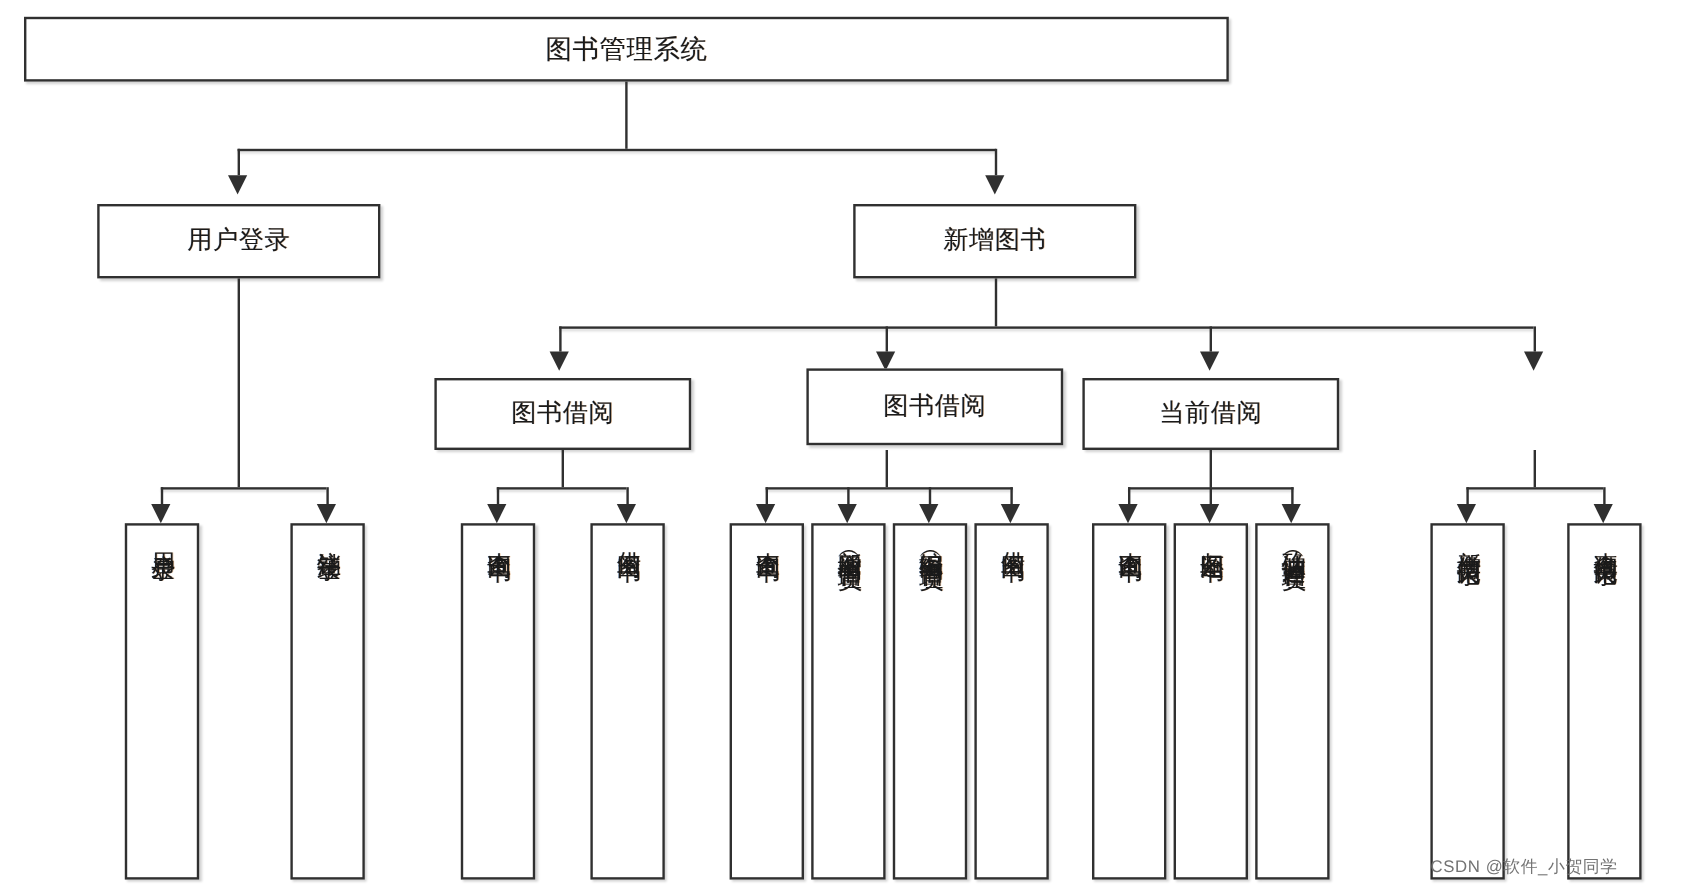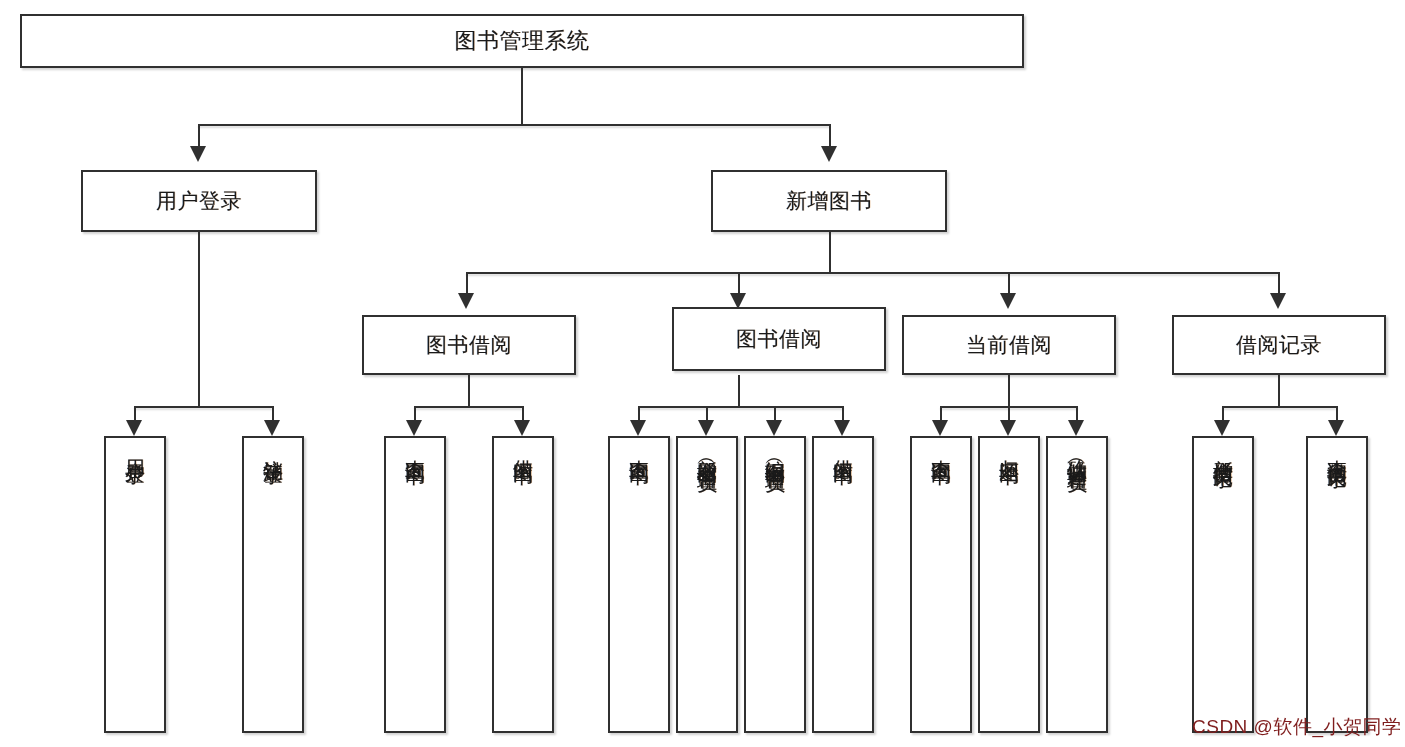--- a/index.html
+++ b/index.html
@@ -73,22 +73,22 @@
     width: 0;
     height: 0;
     border-left: 8px solid transparent;
     border-right: 8px solid transparent;
     border-top: 16px solid #303030;
   }
 
   
   .watermark {
     position: absolute;
-    font-size: 19px;
-    color: #7f1d1d;
+    font-size: 14px;
+    color: #737373;
     white-space: nowrap;
     letter-spacing: 0.5px;
   }
 </style>
 </head>
 <body>
 
 <div id="canvas">
 
   <div class="node root" style="left:20px; top:14px; width:1004px; height:54px;">
@@ -133,23 +133,20 @@
 
   <div class="node" style="left:362px; top:315px; width:214px; height:60px;">
     <span class="label">图书借阅</span>
   </div>
   <div class="node" style="left:632px; top:307px; width:214px; height:64px;margin-left:40px;">
     <span class="label">图书借阅</span>
   </div>
   <div class="node" style="left:902px; top:315px; width:214px; height:60px;align-items:center;">
     <span class="label">当前借阅</span>
   </div>
-  <div class="node" style="left:1172px; top:315px; width:214px; height:60px;">
-    <span class="label">借阅记录</span>
-  </div>
 
   <div class="vline" style="left:468px; top:375px; height:31px;"></div>
   <div class="hline" style="left:414px; top:406px; width:108px;"></div>
   <div class="vline" style="left:414px; top:406px; height:14px;"></div>
   <div class="arrow" style="left:406px; top:420px;"></div>
   <div class="vline" style="left:522px; top:406px; height:14px;"></div>
   <div class="arrow" style="left:514px; top:420px;"></div>
 
   <div class="vline" style="left:738px; top:375px; height:31px;"></div>
   <div class="hline" style="left:638px; top:406px; width:206px;"></div>

